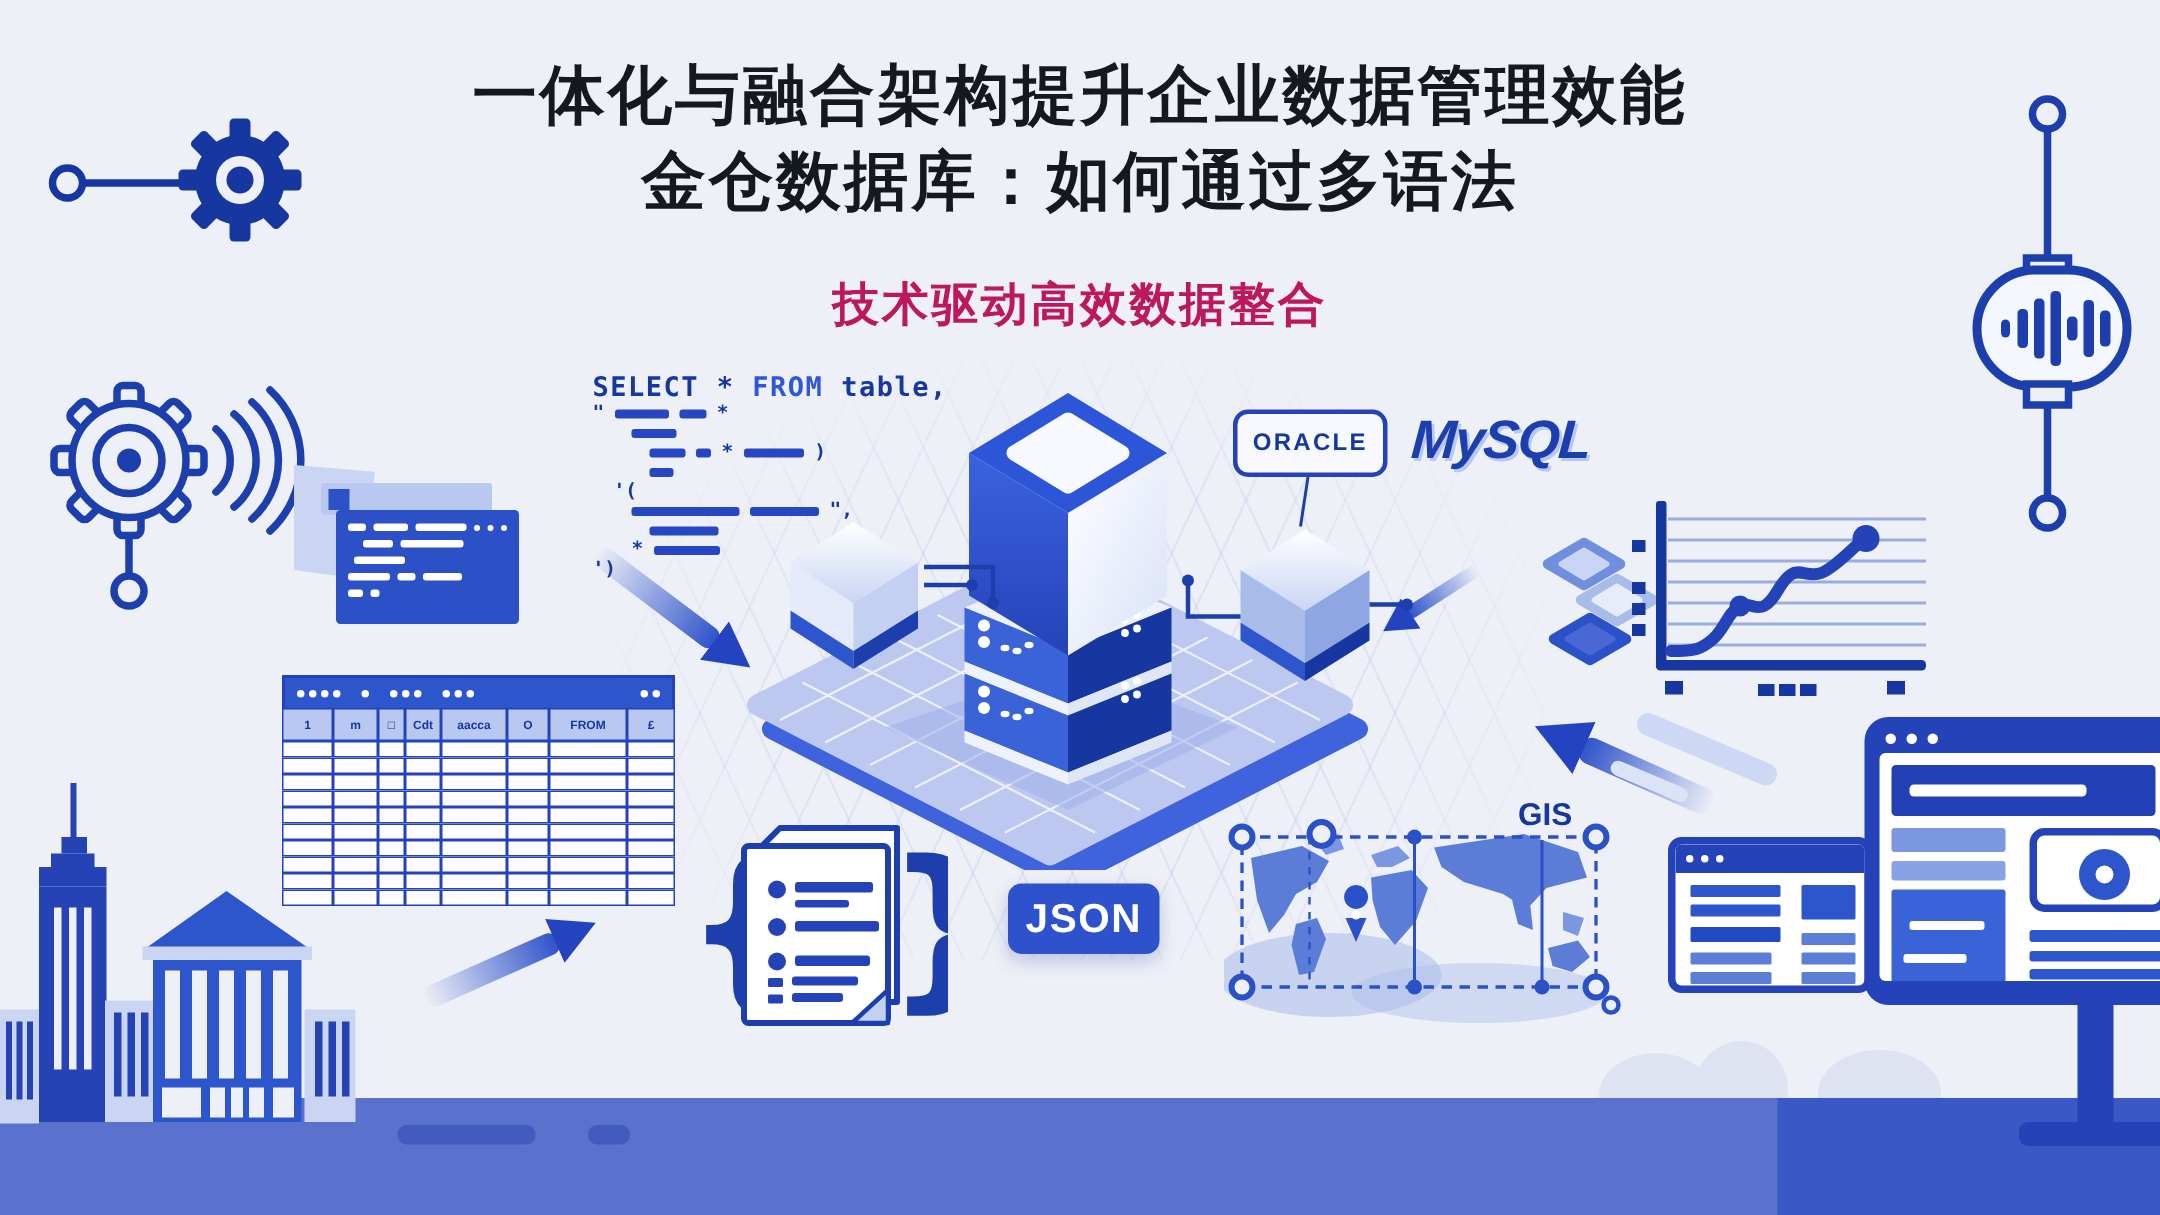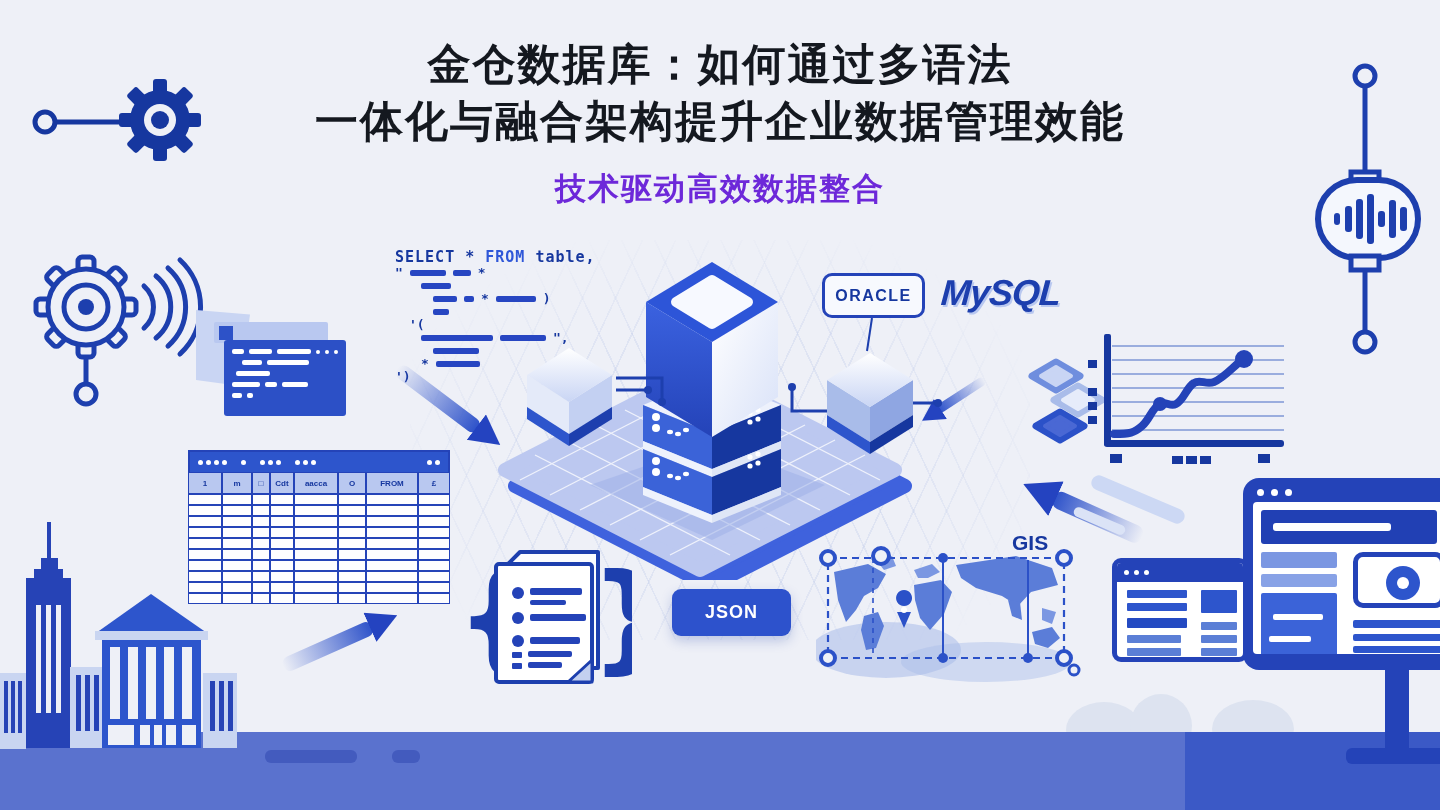--- a/index.html
+++ b/index.html
@@ -3,33 +3,33 @@
 <meta charset="utf-8">
 <style>
   html,body{margin:0;padding:0;}
   body{font-family:"Liberation Sans",sans-serif;background:#dfe3ee;}
   #canvas{position:relative;width:1440px;height:810px;background:#eef0f7;overflow:hidden;}
   [data-interactable]{box-sizing:border-box;}
 
   
   .title-wrap{position:absolute;left:0;right:0;top:36px;text-align:center;}
   .title-line{font-size:43px;font-weight:800;color:#14181f;letter-spacing:2px;line-height:1.32;}
-  .subtitle{margin-top:18px;font-size:31px;font-weight:800;color:#6d28d9;letter-spacing:2px;}
+  .subtitle{margin-top:32px;font-size:31px;font-weight:800;color:#be185d;letter-spacing:2px;}
 
   
   .iso-grid{position:absolute;left:410px;top:240px;width:620px;height:400px;opacity:.5;
     background:
       repeating-linear-gradient(115deg, rgba(122,148,214,.25) 0 1.6px, transparent 1.6px 30px),
       repeating-linear-gradient(65deg,  rgba(122,148,214,.25) 0 1.6px, transparent 1.6px 30px);
     -webkit-mask-image:radial-gradient(ellipse at 50% 55%, #000 45%, transparent 78%);
             mask-image:radial-gradient(ellipse at 50% 55%, #000 45%, transparent 78%);}
 
   
   .sql{position:absolute;left:395px;top:248px;width:260px;font-family:"DejaVu Sans Mono",monospace;}
-  .sql-l1{font-size:15px;font-weight:700;color:#16379f;letter-spacing:1px;white-space:nowrap;}
+  .sql-l1{font-size:18px;font-weight:700;color:#16379f;letter-spacing:1px;white-space:nowrap;}
   .sql-l1 .kw2{color:#2f57d8;}
   .sql-row{display:flex;align-items:center;gap:7px;height:12px;margin-top:1px;}
   .sbar{height:6px;border-radius:2px;background:#2746c2;}
   .sglyph{font-size:13px;font-weight:700;color:#16379f;line-height:6px;}
 
   
   .panel-flap{position:absolute;left:196px;top:310px;width:54px;height:76px;background:#c9d5f3;
     clip-path:polygon(0 0,100% 6%,82% 100%,0 92%);}
   .panel-bar{position:absolute;left:214px;top:322px;width:114px;height:21px;background:#b9c8f0;border-radius:2px;}
   .panel-bar .sq{position:absolute;left:5px;top:4px;width:14px;height:14px;background:#2d52c8;}
@@ -59,22 +59,22 @@
   
   .oracle-box{position:absolute;left:822px;top:273px;width:103px;height:45px;border:3.5px solid #2443b8;border-radius:10px;
     background:#f7f9fe;display:flex;align-items:center;justify-content:center;
     font-size:16px;font-weight:700;color:#16379f;letter-spacing:1.5px;}
   .mysql{position:absolute;left:941px;top:272px;font-size:36px;font-weight:800;font-style:italic;color:#1d3fae;
     letter-spacing:-1px;text-shadow:2px 2px 0 #b9c8f0;transform:skewX(-4deg);}
   .pgsql{position:absolute;left:1078px;top:280px;display:flex;align-items:center;gap:2px;}
   .pgsql .txt{font-size:17px;font-weight:800;color:#16379f;letter-spacing:.5px;}
 
   
-  .json-badge{position:absolute;left:672px;top:589px;width:119px;height:47px;background:#2d52cc;border-radius:9px;
-    display:flex;align-items:center;justify-content:center;color:#fff;font-weight:800;font-size:18px;letter-spacing:1px;
+  .json-badge{position:absolute;left:672px;top:589px;width:101px;height:47px;background:#2d52cc;border-radius:9px;
+    display:flex;align-items:center;justify-content:center;color:#fff;font-weight:800;font-size:27px;letter-spacing:1px;
     box-shadow:0 5px 12px rgba(40,70,170,.25);}
 
   
   .mini-browser{position:absolute;left:1112px;top:558px;width:136px;height:104px;border:5px solid #2443b8;border-radius:9px;background:#fff;overflow:hidden;}
   .mb-bar{height:19px;background:#2443b8;display:flex;align-items:center;gap:5px;padding:0 7px;}
   .mb-bar .d{width:5px;height:5px;border-radius:50%;background:#fff;}
   .mb-body{position:relative;height:75px;}
   .mb-body .b{position:absolute;border-radius:1px;}
 
   
@@ -100,22 +100,22 @@
   
   .streak{position:absolute;background:#ccd8f4;border-radius:8px;}
   .abs{position:absolute;}
 </style>
 </head>
 <body>
 
 <div id="canvas" data-interactable="false">
 
   <div class="title-wrap" data-interactable="false">
+    <div class="title-line" data-interactable="false">一体化与融合架构提升企业数据管理效能</div>
     <div class="title-line" data-interactable="false">金仓数据库：如何通过多语法</div>
-    <div class="title-line" data-interactable="false">一体化与融合架构提升企业数据管理效能</div>
     <div class="subtitle" data-interactable="false">技术驱动高效数据整合</div>
   </div>
 
   <svg class="abs" style="left:28px;top:72px" width="185" height="100" viewBox="0 0 185 100" data-interactable="false">
     <circle cx="17" cy="50" r="10" fill="#eef0f7" stroke="#16379f" stroke-width="5"></circle>
     <line x1="27" y1="50" x2="100" y2="50" stroke="#16379f" stroke-width="5"></line>
     <g transform="translate(132,48)">
       <g fill="#16379f">
         <rect x="-7" y="-41" width="14" height="16" rx="3"></rect>
           <rect x="-7" y="-41" width="14" height="16" rx="3" transform="rotate(45)"></rect>

